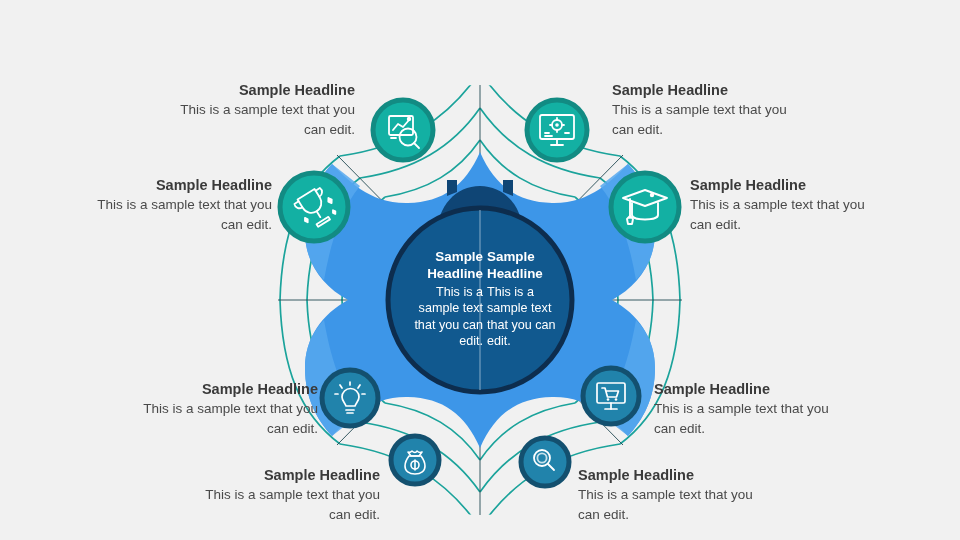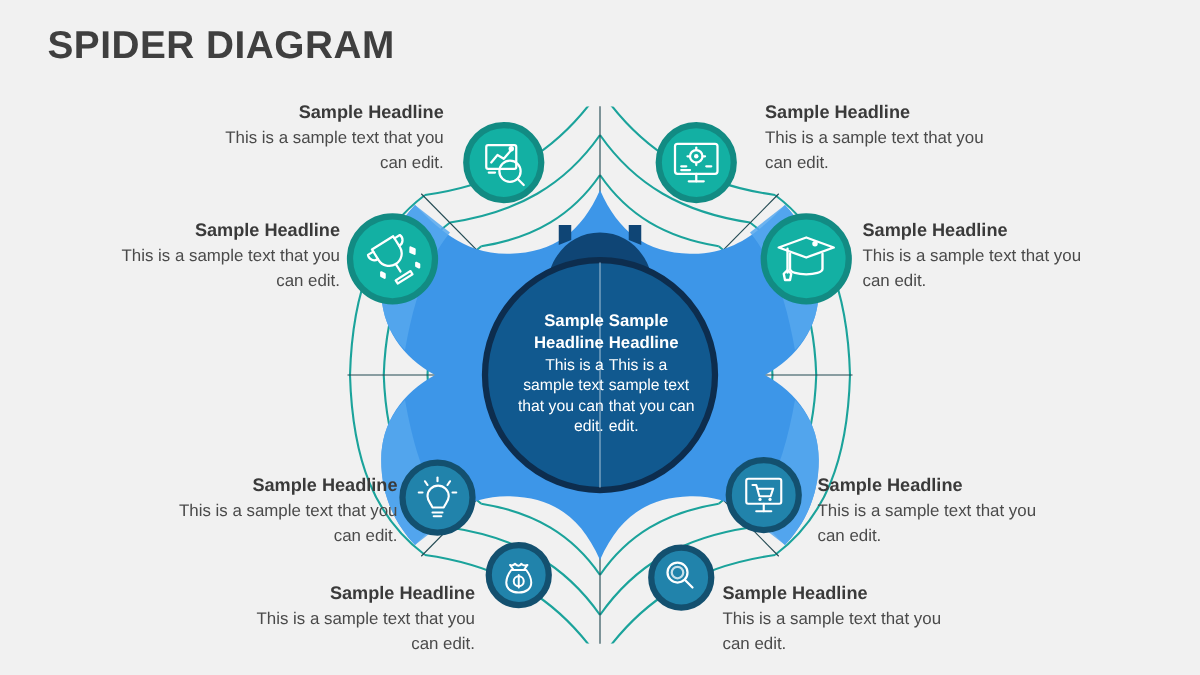--- a/index.html
+++ b/index.html
@@ -37,21 +37,20 @@
   }
   .center-text .chl{font-weight:bold;font-size:13.4px;display:block;margin-bottom:2px;}
   .center-text.cl{text-align:right;}
   .center-text.cr{text-align:left;}
 </style>
 </head>
 <body>
 
 <div id="slide">
 
-  <div id="title">SPIDER DIAGRAM</div>
 
   <svg id="diagram" viewBox="0 0 960 540">
     <defs>
       <clipPath id="webClip">
         <circle cx="480" cy="300" r="215"></circle>
       </clipPath>
     </defs>
 
     <g fill="none" stroke="#1ba39b" stroke-width="1.7" clip-path="url(#webClip)">
 

